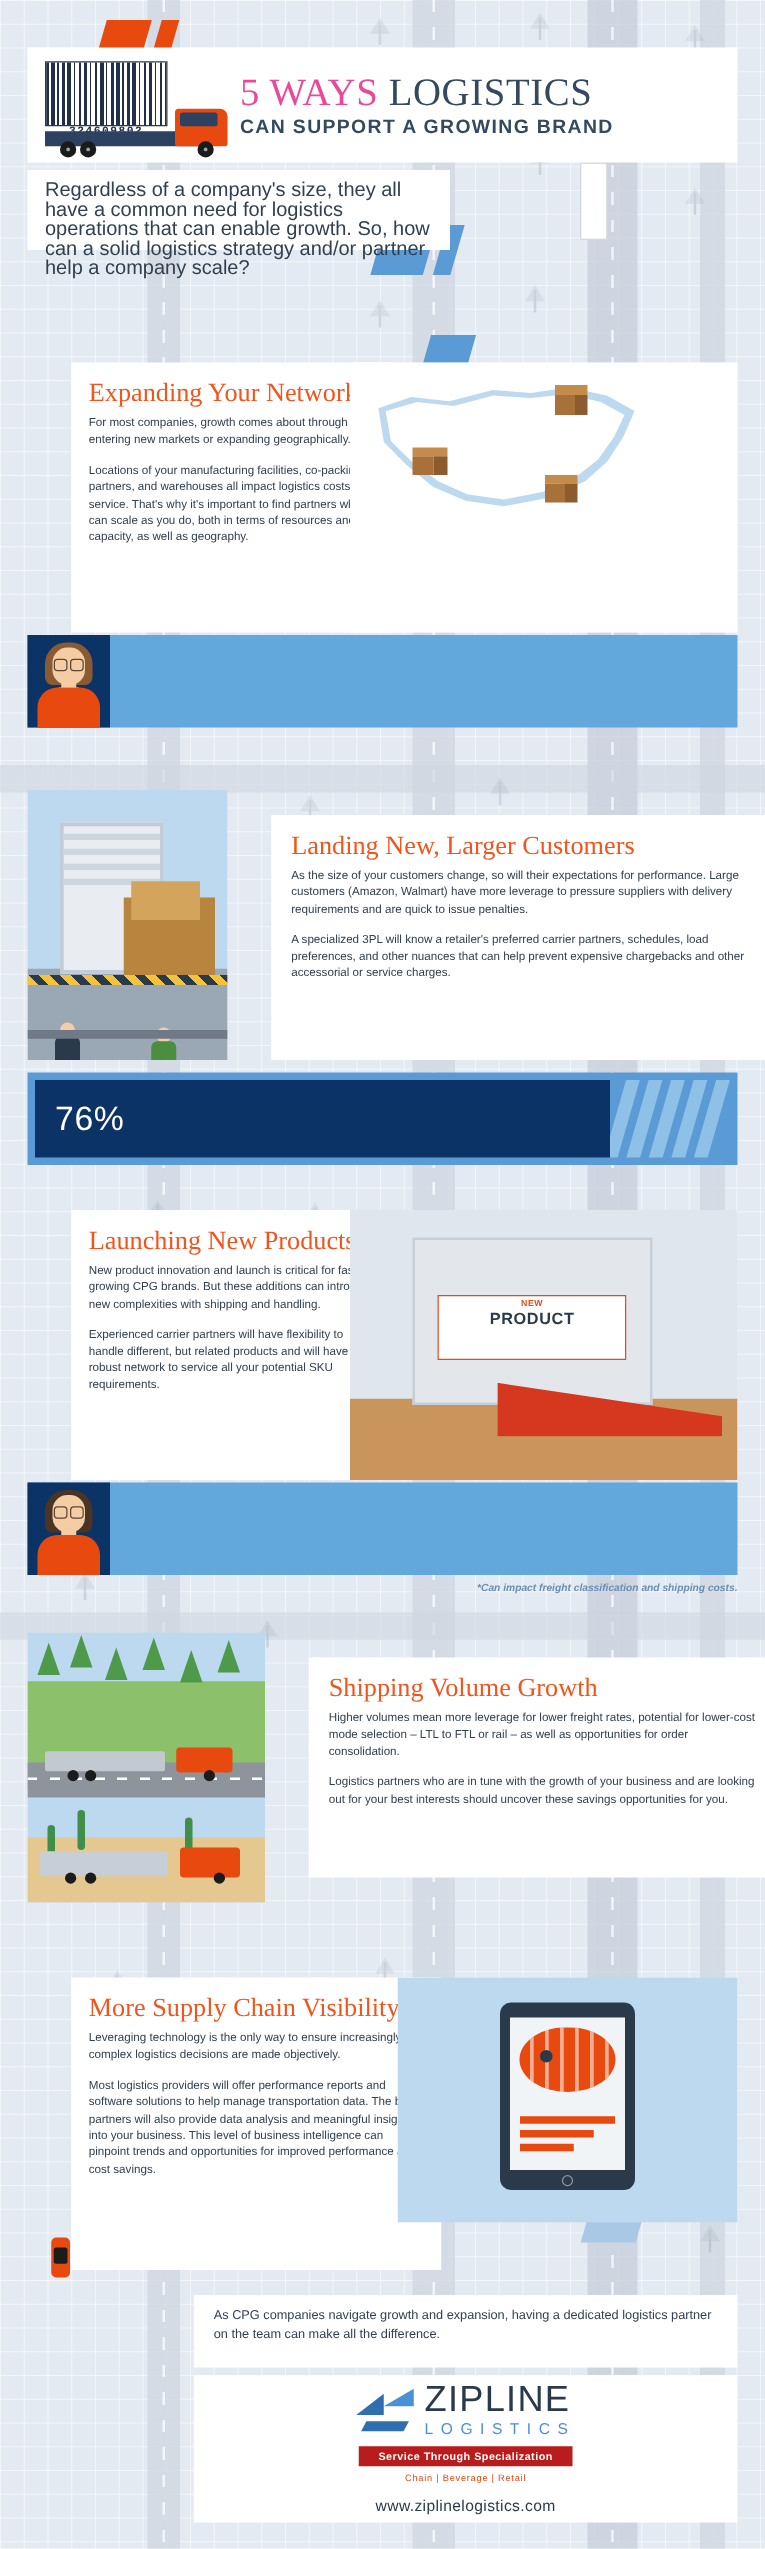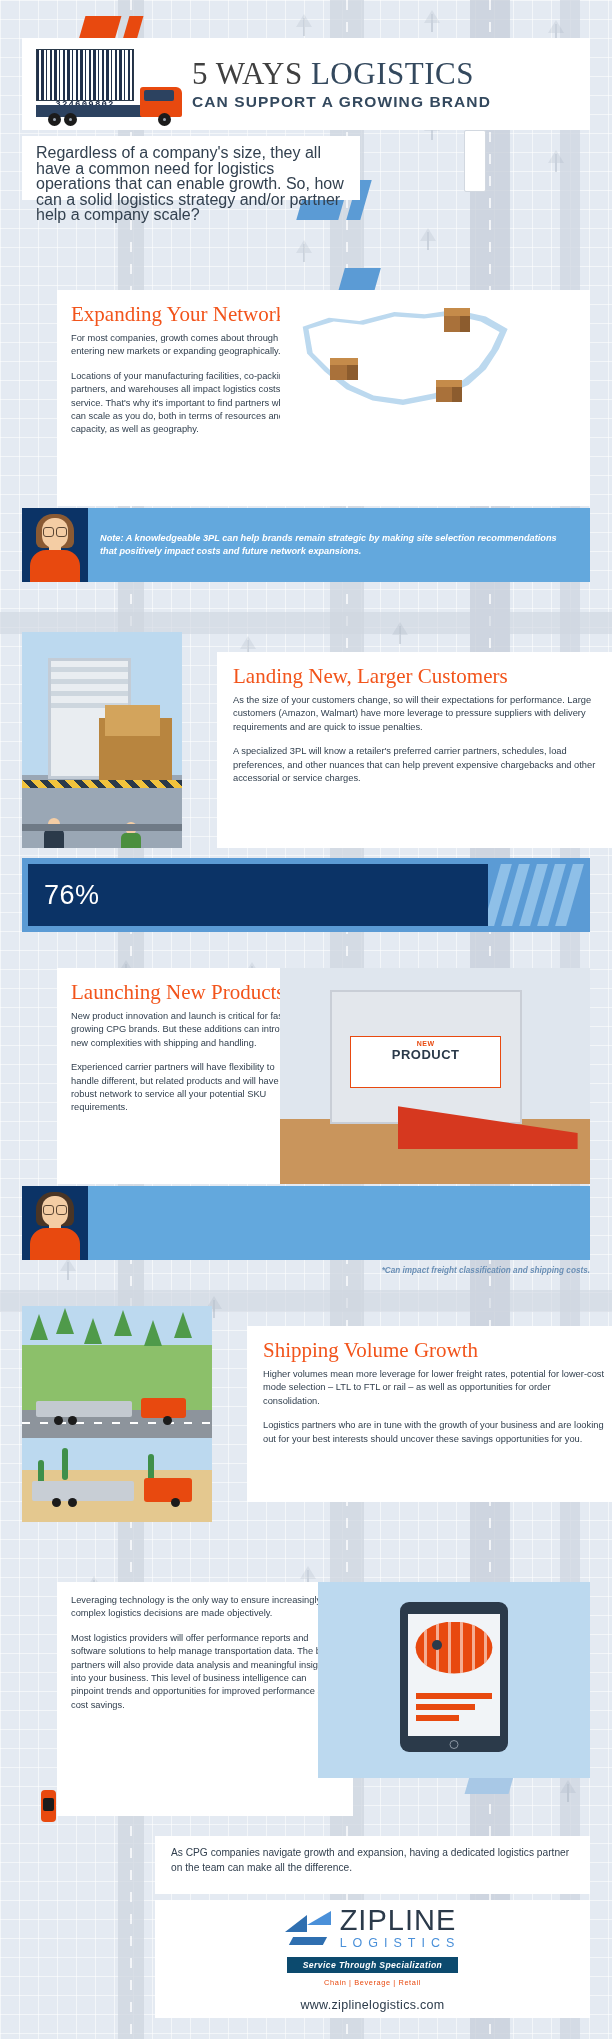--- a/index.html
+++ b/index.html
@@ -75,21 +75,21 @@
   .wheel{ position:absolute; top:70px; width:13px; height:13px; border-radius:50%; background:#1b1b1b; border:3px solid #1b1b1b;}
   .wheel i{ position:absolute; inset:2px; border-radius:50%; background:#9aa4b1; display:block;}
   .w1{ left:12px;} .w2{ left:28px;} .w3{ left:122px;}
 
   .title-block{ margin-left:6px; }
   .title-main{
     font-family:"Liberation Serif", serif;
     font-size:31px; line-height:34px; letter-spacing:.5px; color:#34495e;
     white-space:nowrap;
   }
-  .title-main .hl{ color:#404040; }
+  .title-main .hl{ color:#ec4899; }
   .title-sub{
     font-size:15.5px; font-weight:700; letter-spacing:1.1px; color:#34495e;
     margin-top:2px; white-space:nowrap;
   }
 
   
   .intro-card{
     position:absolute; left:22px; top:136px; width:338px; height:64px;
     background:#fff; padding:9px 14px;
   }
@@ -224,22 +224,22 @@
   .logo-mark{ position:relative; width:46px; height:34px; }
   .lm1{ position:absolute; left:0; top:4px; width:0;height:0;
     border-left:22px solid transparent;border-bottom:17px solid #2f6fb0; transform:skewX(0deg);}
   .lm2{ position:absolute; right:0; top:0; width:0;height:0;
     border-right:24px solid #4a90d9;border-top:14px solid transparent;}
   .lm3{ position:absolute; left:6px; bottom:0; width:34px; height:8px; background:#2f6fb0; transform:skewX(-28deg);}
   .logo-text{ line-height:1; }
   .logo-name{ font-size:29px; letter-spacing:1px; color:#2b3a4a; font-weight:400;}
   .logo-word{ font-size:12.5px; letter-spacing:6px; color:#4a90d9; margin-top:2px;}
   .tagline{
-    margin-top:8px; background:#0c4a6e; color:#fff; font-size:8.6px; font-weight:700;
-    letter-spacing:.4px; padding:3px 16px; font-style:italic;
+    margin-top:8px; background:#b91c1c; color:#fff; font-size:8.6px; font-weight:700;
+    letter-spacing:.4px; padding:3px 16px; 
   }
   .verticals{ margin-top:5px; font-size:7.4px; color:#e8490f; letter-spacing:.6px;}
   .url{ margin-top:11px; font-size:12.5px; color:#2b3a4a; letter-spacing:.3px;}
 </style>
 </head>
 <body>
 
 <div class="bg">
   <div class="bg-grid"></div>
 
@@ -358,24 +358,20 @@
 
 <div class="note" style="left:22px; top:508px; width:568px; height:74px;">
   <div class="avatar">
     <div class="av-hair"></div>
       <div class="av-face"></div>
     <div class="av-glass"></div>
     <div class="av-neck"></div>
       <div class="av-collar"></div>
       <div class="av-body"></div>
   </div>
-  <div class="note-text">
-    <span><b>Note:</b>
-    <span>A knowledgeable 3PL can help brands remain strategic by making site selection recommendations that positively impact costs and future network expansions.</span></span>
-  </div>
 </div>
 
 <div class="illus" style="left:22px; top:632px; width:160px; height:216px;">
   <div class="dock-sky"></div>
   <div class="dock-floor"></div>
   <div class="dock-door">
     <i style="top:6px"></i>
       <i style="top:18px"></i>
       <i style="top:30px"></i>
       <i style="top:42px"></i>
@@ -476,20 +472,21 @@
   </div>
 </div>
 
 <div class="card" style="left:212px; top:1326px; width:378px; height:176px; padding:12px 16px;">
   <div class="h-title">Shipping Volume Growth</div>
   <p class="body-p">Higher volumes mean more leverage for lower freight rates, potential for lower-cost mode selection – LTL to FTL or rail – as well as opportunities for order consolidation.</p>
   <p class="body-p">Logistics partners who are in tune with the growth of your business and are looking out for your best interests should uncover these savings opportunities for you.</p>
 </div>
 
 <div class="card" style="left:22px; top:1582px; width:296px; height:234px; padding:12px 14px;">
+  <div class="h-title">More Supply Chain Visibility</div>
   <p class="body-p">Leveraging technology is the only way to ensure increasingly complex logistics decisions are made objectively.</p>
   <p class="body-p">Most logistics providers will offer performance reports and software solutions to help manage transportation data. The best partners will also provide data analysis and meaningful insights into your business. This level of business intelligence can pinpoint trends and opportunities for improved performance and cost savings.</p>
 </div>
 
 <div class="illus" style="left:318px; top:1582px; width:272px; height:196px;">
   <div class="tb-bg"></div>
   <div class="tablet">
     <div class="tb-screen">
       <div class="tb-chart">
         <i style="left:10px"></i>

